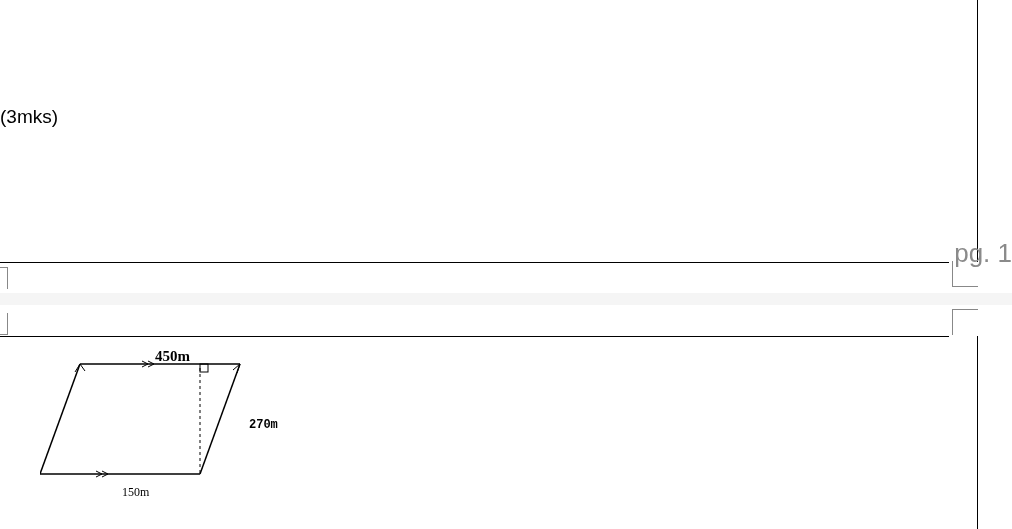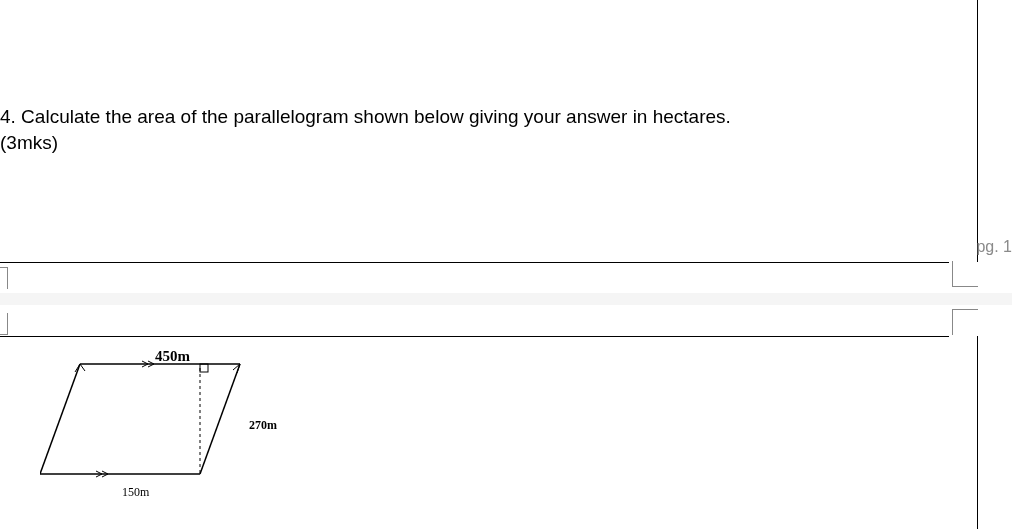--- a/index.html
+++ b/index.html
@@ -7,43 +7,42 @@
       font-family: Arial, Helvetica, sans-serif;
       width: 1012px;
       height: 529px;
       position: relative;
       background: #fff;
       color: #000;
     }
     .page-border-right { position: absolute; right: 34px; top: 0; width: 1px; height: 262px; background: #000; }
     .question { position: absolute; left: 0; top: 104px; font-size: 19px; line-height: 1.35; }
     .question-marks { font-size: 19px; }
-    .page-number { position: absolute; right: 0; top: 238px; font-size: 16px; color: #8a8a8a; font-family: Arial, sans-serif; }
+    .page-number { position: absolute; right: 0; top: 238px; font-size: 26px; color: #8a8a8a; font-family: Arial, sans-serif; }
     
     .hr1 { position: absolute; left: 0; top: 262px; width: 949px; height: 1px; background: #000; }
     .corner-tl { position: absolute; left: 0; top: 267px; width: 8px; height: 22px; border-top: 1px solid #888; border-right: 1px solid #888; }
     .corner-tr { position: absolute; right: 34px; top: 261px; width: 26px; height: 26px; border-left: 1px solid #888; border-bottom: 1px solid #888; }
     .gap-band { position: absolute; left: 0; top: 293px; width: 1012px; height: 12px; background: #f5f5f5; }
     .corner-bl { position: absolute; left: 0; top: 313px; width: 8px; height: 22px; border-bottom: 1px solid #888; border-right: 1px solid #888; }
     .corner-br { position: absolute; right: 34px; top: 309px; width: 26px; height: 26px; border-left: 1px solid #888; border-top: 1px solid #888; }
     .hr2 { position: absolute; left: 0; top: 336px; width: 949px; height: 1px; background: #000; }
     .page-border-right2 { position: absolute; right: 34px; top: 336px; width: 1px; height: 193px; background: #000; }
 
     .figure { position: absolute; left: 40px; top: 356px; width: 260px; height: 150px; }
     .label-top { position: absolute; left: 115px; top: -8px; font-size: 15px; font-weight: bold; font-family: 'Times New Roman', serif; }
-    .label-side { position: absolute; left: 209px; top: 62px; font-size: 12px; font-weight: bold; font-family: Liberation Serif, serif; }
+    .label-side { position: absolute; left: 209px; top: 62px; font-size: 12px; font-weight: bold; font-family: Liberation Mono, monospace; }
     .label-bot { position: absolute; left: 82px; top: 129px; font-size: 12px; font-weight: normal; font-family: 'Times New Roman', serif; }
   </style>
 </head>
 <body>
 
 <div class="page-border-right"></div>
 
 <div class="question">
-  <div>4. Calculate the area of the parallelogram shown below giving your answer in hectares.</div>
   <div class="question-marks">(3mks)</div>
 </div>
 
 <div class="page-number">pg. 1</div>
 
 <div class="hr1"></div>
 <div class="corner-tl"></div>
 <div class="corner-tr"></div>
 <div class="gap-band"></div>
 <div class="corner-bl"></div>

